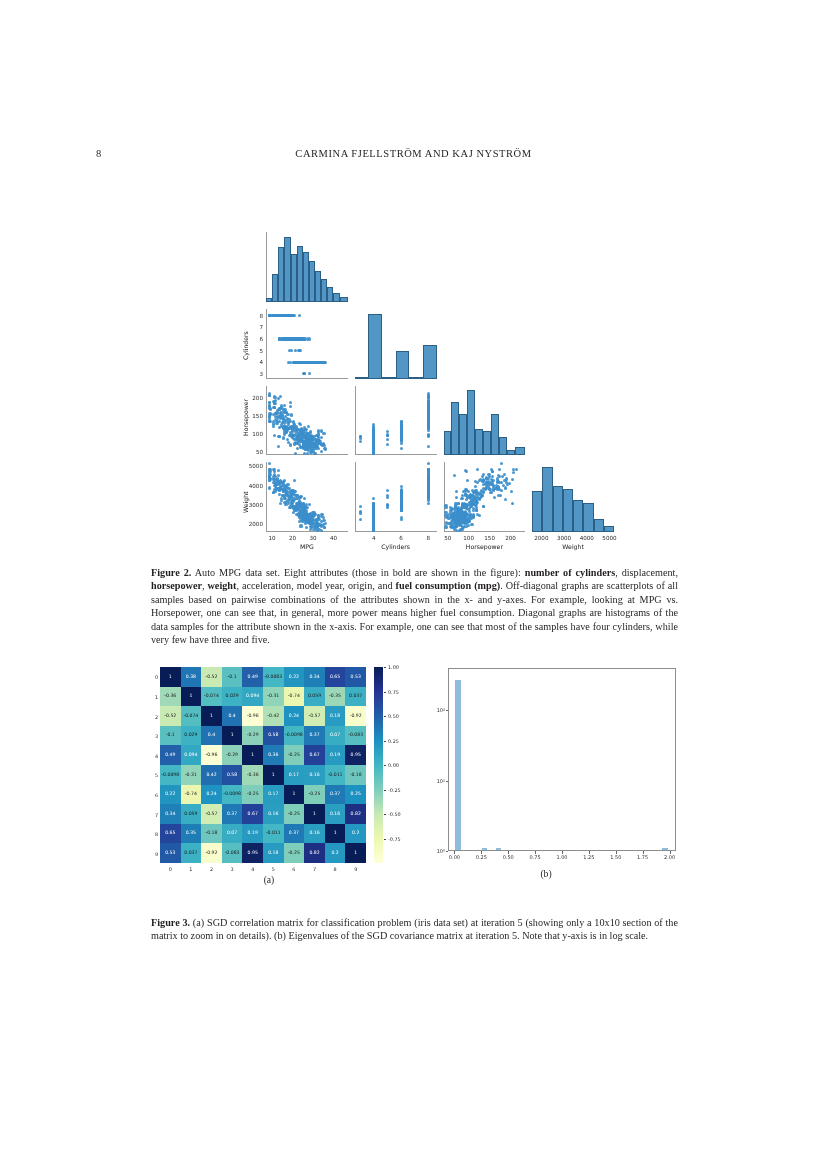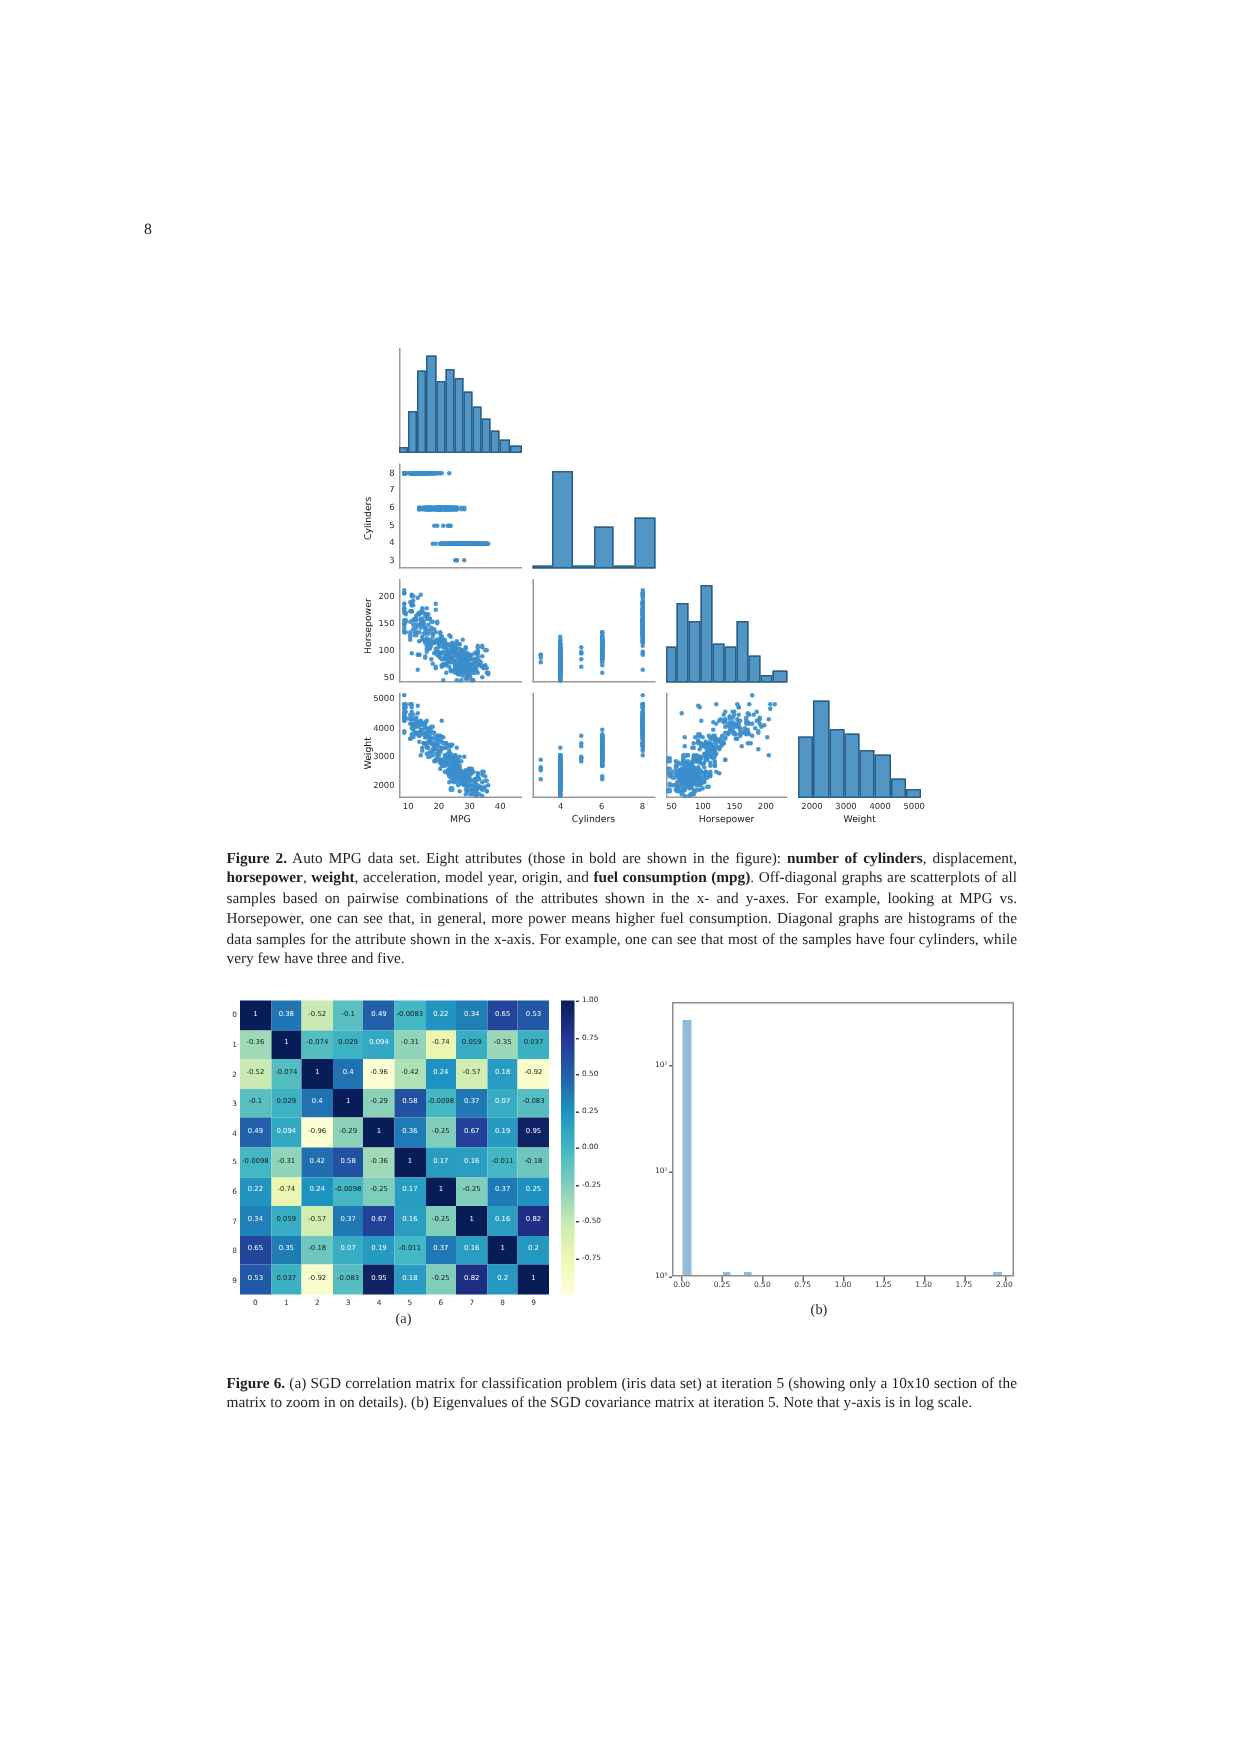--- a/index.html
+++ b/index.html
@@ -249,20 +249,21 @@
     font-family: "Liberation Serif", serif;
     color: #231f20;
     text-align: center;
   }
 </style>
 </head>
 <body>
 
 <div class="page-header">
   <div class="page-number">8</div>
+  <div class="running-head">CARMINA FJELLSTRÖM AND KAJ NYSTRÖM</div>
 </div>
 
 <div id="figure2">
   <div class="pp-grid" id="pp-grid">
       <div class="pp-cell" style="left: 0px; top: 0px; width: 81.75px; height: 69.75px;">
         <div class="pp-axis"></div>
         <div class="hist-bar" style="left: 0px; width: 6.13125px; height: 3.74236px;"></div>
         <div class="hist-bar" style="left: 6.13125px; width: 6.13125px; height: 27.4439px;"></div>
         <div class="hist-bar" style="left: 12.2625px; width: 6.13125px; height: 54.8879px;"></div>
         <div class="hist-bar" style="left: 18.3938px; width: 6.13125px; height: 64.8675px;"></div>
@@ -2900,13 +2901,13 @@
         <div class="eig-tickmark-x" style="left: 218.66px; top: 189px;"></div>
         <div class="eig-tick-x" style="left: 233.547px; width: 24px; top: 192px;">2.00</div>
         <div class="eig-tickmark-x" style="left: 245.547px; top: 189px;"></div>
       </div>
   </div>
 
   <div class="sub-label" style="left:108px; top:212px; width:30px;">(a)</div>
   <div class="sub-label" style="left:385px; top:206px; width:30px;">(b)</div>
 </div>
 
-<div class="caption" id="caption-fig3"><b>Figure 6.</b> (a) SGD correlation matrix for classification problem (iris data set) at iteration 5 (showing only a 10x10 section of the matrix to zoom in on details). (b) Eigenvalues of the SGD covariance matrix at iteration 5. Note that y-axis is in log scale.</div>
+<div class="caption" id="caption-fig3"><b>Figure 3.</b> (a) SGD correlation matrix for classification problem (iris data set) at iteration 5 (showing only a 10x10 section of the matrix to zoom in on details). (b) Eigenvalues of the SGD covariance matrix at iteration 5. Note that y-axis is in log scale.</div>
 
 </body></html>

